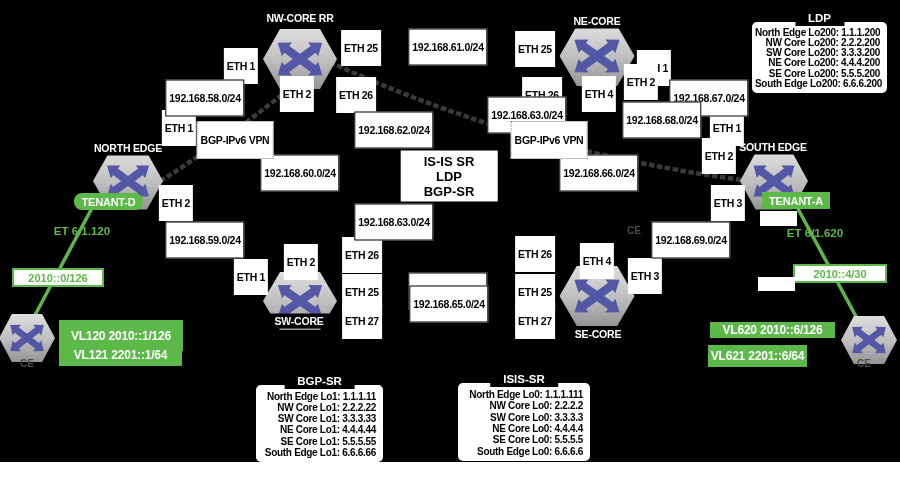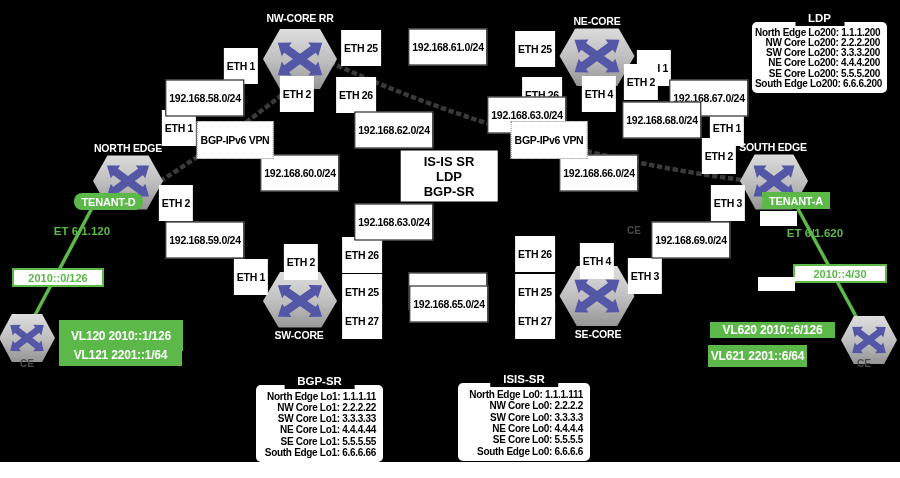--- a/index.html
+++ b/index.html
@@ -141,21 +141,21 @@
           <polygon points="885.8,352.96 875.0444298404257,353.1500277413352 883.2536282661079,342.50847422656216" fill="#5457a6"></polygon>
           <polygon points="852.2,327.04 854.7463717338921,337.49152577343784 862.9555701595743,326.8499722586648" fill="#5457a6"></polygon>
         </g>
       </g>
   </svg>
   <div id="labels-layer">
       <div class="ntitle" style="left: 300px; top: 18px;">NW-CORE RR</div>
       <div class="ntitle" style="left: 597px; top: 21px;">NE-CORE</div>
       <div class="ntitle" style="left: 128px; top: 148px;">NORTH EDGE</div>
       <div class="ntitle" style="left: 773px; top: 147px;">SOUTH EDGE</div>
-      <div class="ntitle" style="left: 299px; top: 335px;">SW-CORE</div>
+      <div class="ntitle" style="left: 299px; top: 321px;">SW-CORE</div>
       <div class="ntitle" style="left: 598px; top: 334px;">SE-CORE</div>
       <div class="ce-title" style="left: 27px; top: 363px;">CE</div>
       <div class="ce-title" style="left: 864px; top: 363px;">CE</div>
       <div class="lbl eth" style="left: 241px; top: 66px;">ETH 1</div>
       <div class="lbl eth" style="left: 361px; top: 48px;">ETH 25</div>
       <div class="lbl eth" style="left: 297px; top: 94px;">ETH 2</div>
       <div class="lbl eth" style="left: 356px; top: 95px;">ETH 26</div>
       <div class="lbl eth" style="left: 535px; top: 49px;">ETH 25</div>
       <div class="lbl eth" style="left: 654px; top: 68px;">ETH 1</div>
       <div class="lbl eth" style="left: 641px; top: 82px;">ETH 2</div>

